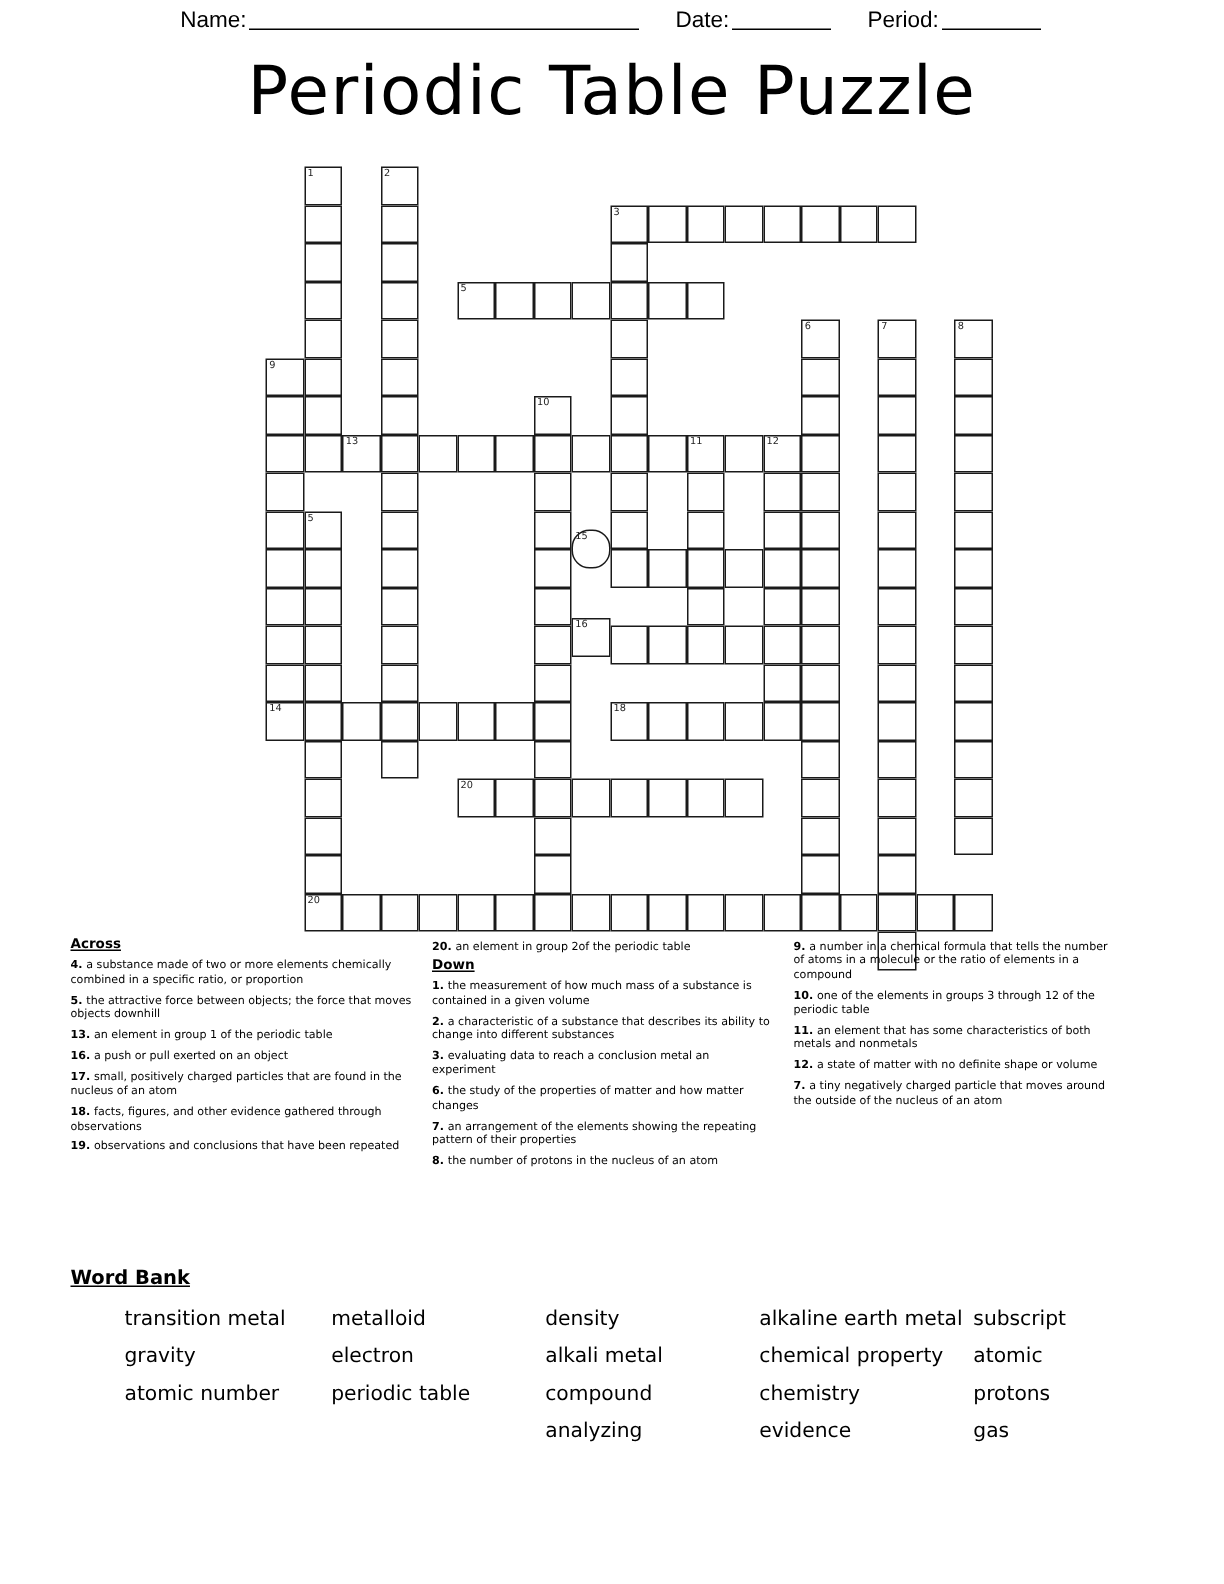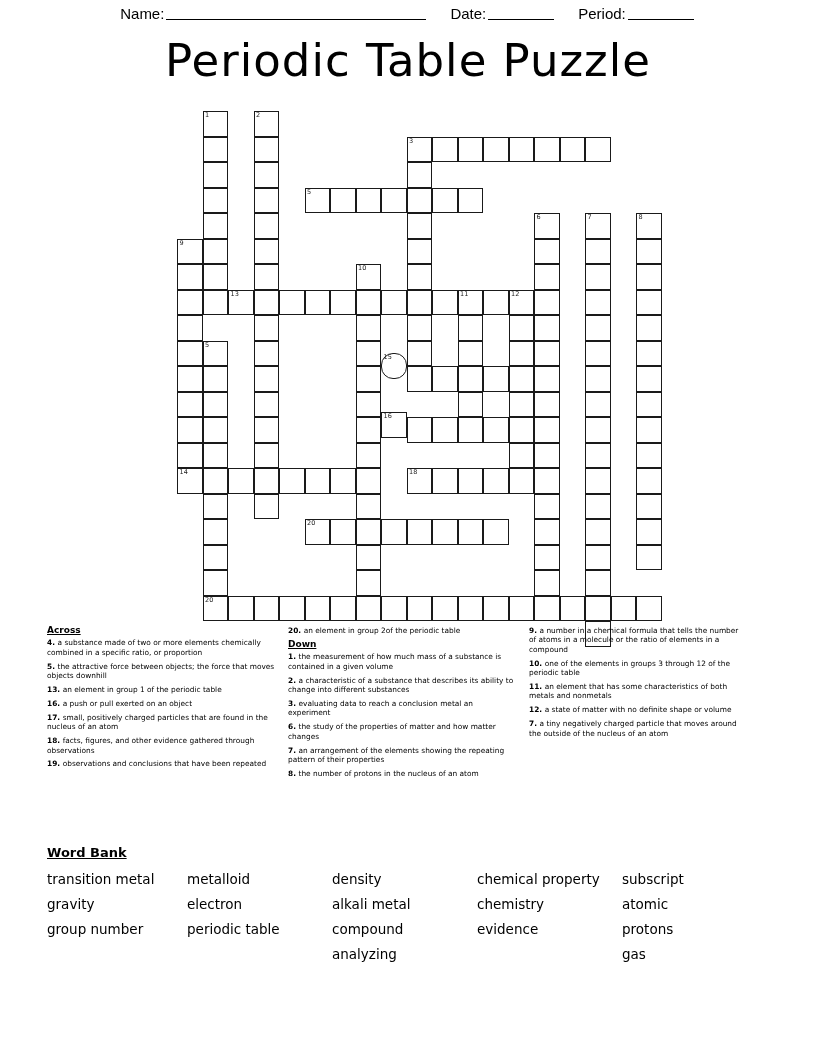--- a/index.html
+++ b/index.html
@@ -61,21 +61,21 @@
   }
   .clue{margin-bottom:4.5px;display:block;}
   .clue b{font-weight:700;}
 
   
   .wb{position:absolute;left:47px;top:845px;width:720px;}
   .wbhead{
     font-size:13px;font-weight:700;text-decoration:underline;
     font-family:"DejaVu Sans",sans-serif;margin-bottom:7px;
   }
-  .wbgrid{display:flex;}
+  .wbgrid{display:flex;margin-left:36px;}
   .wbcol{font-family:"DejaVu Sans",sans-serif;font-size:13.5px;}
   .wbcol > div{height:25px;line-height:25px;white-space:nowrap;}
   .wbcol.w1{width:140px;}
   .wbcol.w2{width:145px;}
   .wbcol.w3{width:145px;}
   .wbcol.w4{width:145px;}
   .wbcol.w5{width:120px;}
 </style>
 </head>
 <body>
@@ -349,34 +349,35 @@
       <span class="clue"><b>7. </b><span>a tiny negatively charged particle that moves around the outside of the nucleus of an atom</span></span>
     </div>
 </div>
 
 <div class="wb">
   <div class="wbhead">Word Bank</div>
   <div class="wbgrid" id="word-bank-grid">
       <div class="wbcol w1">
         <div>transition metal</div>
         <div>gravity</div>
-        <div>group number</div>
+        <div>atomic number</div>
       </div>
       <div class="wbcol w2">
         <div>metalloid</div>
         <div>electron</div>
         <div>periodic table</div>
       </div>
       <div class="wbcol w3">
         <div>density</div>
         <div>alkali metal</div>
         <div>compound</div>
         <div>analyzing</div>
       </div>
       <div class="wbcol w4">
+        <div>alkaline earth metal</div>
         <div>chemical property</div>
         <div>chemistry</div>
         <div>evidence</div>
       </div>
       <div class="wbcol w5">
         <div>subscript</div>
         <div>atomic</div>
         <div>protons</div>
         <div>gas</div>
       </div>

